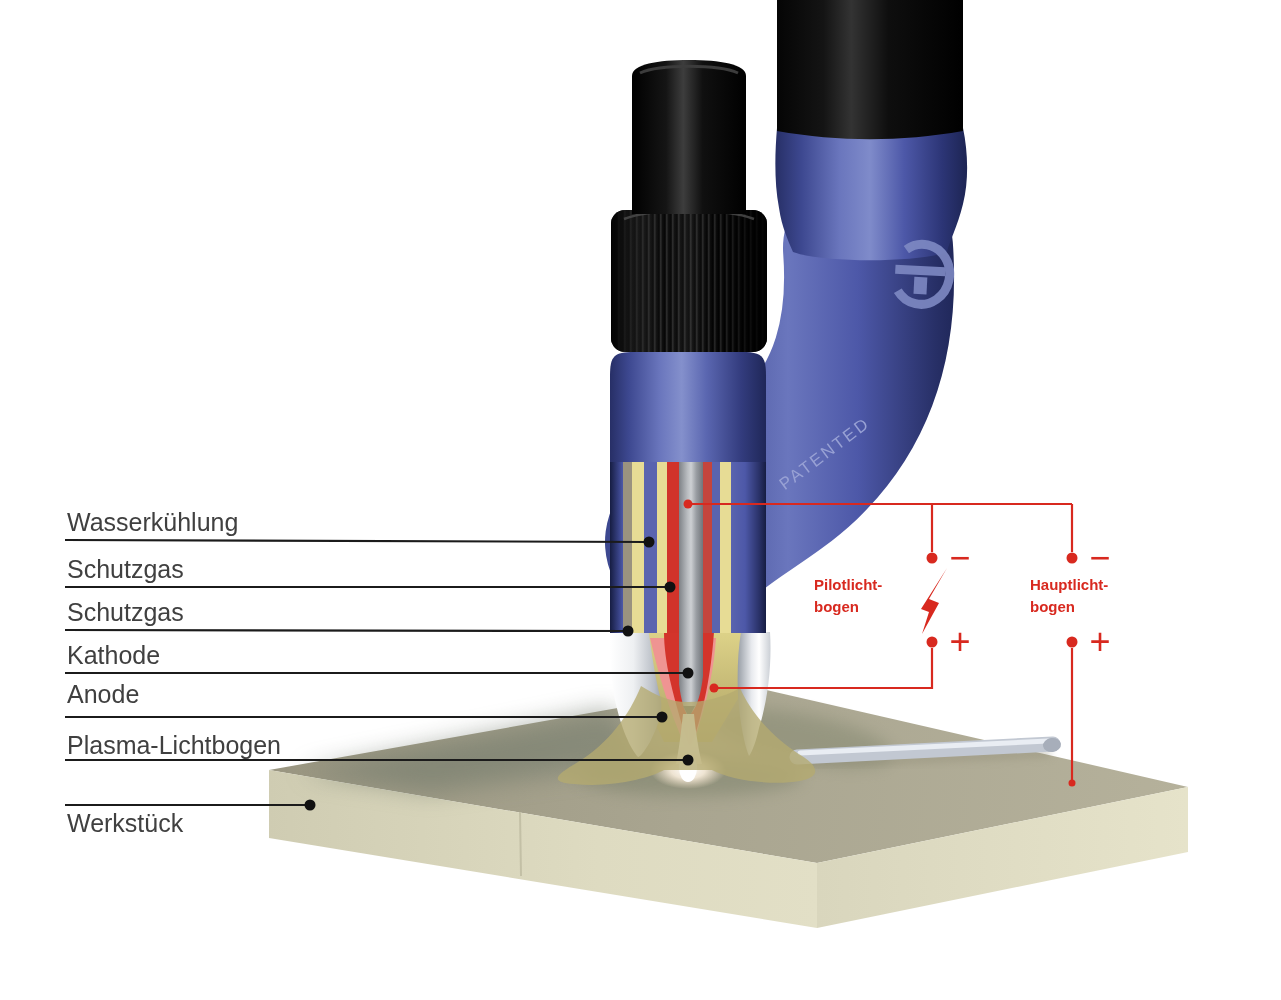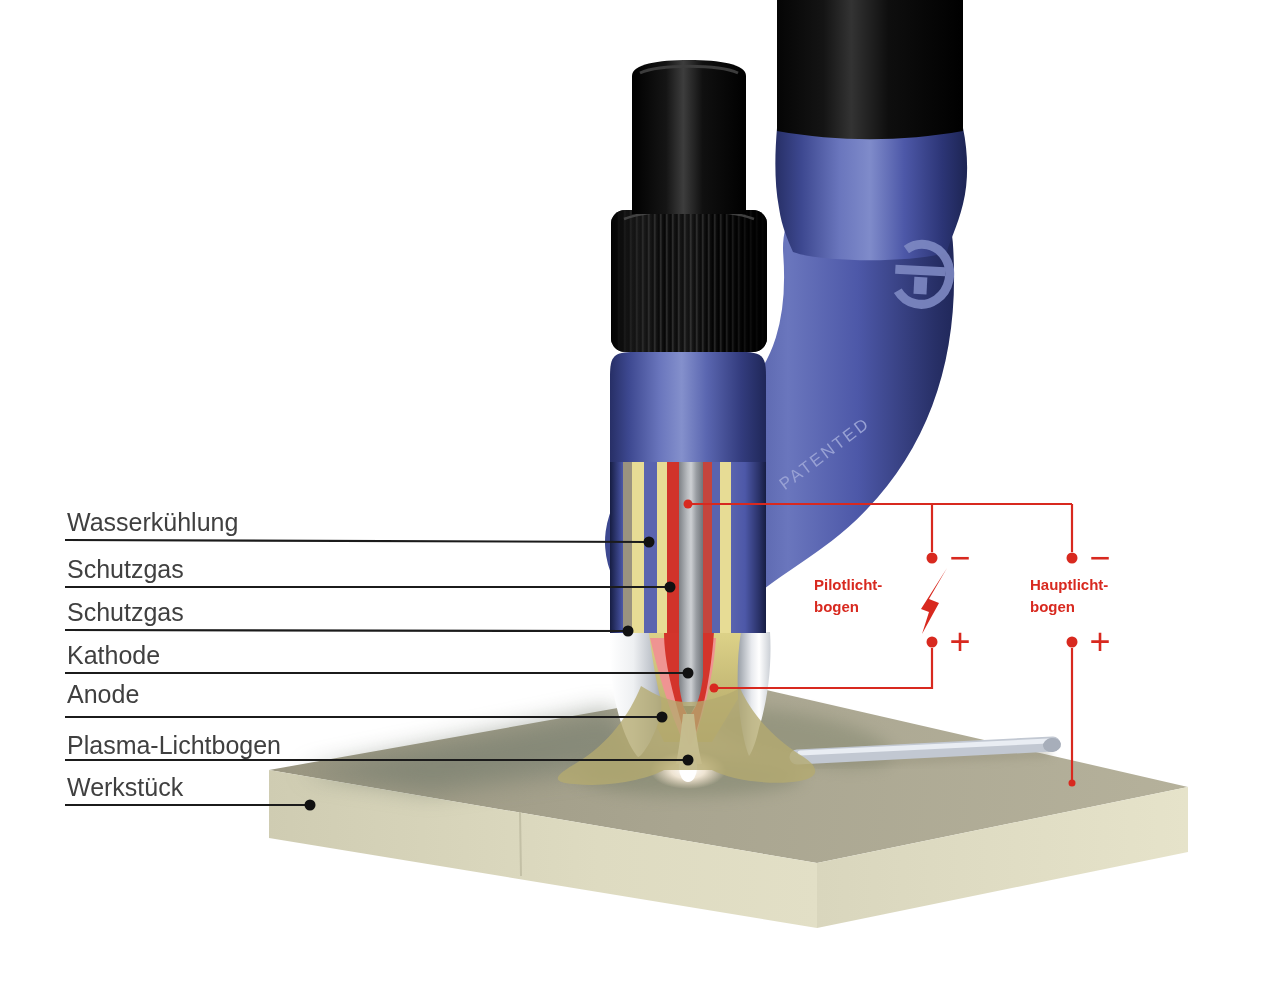--- a/index.html
+++ b/index.html
@@ -243,21 +243,21 @@
     <path d="M947,568 L929,599 L939,603 L922,634 L929,612 L921,609 Z"></path>
   </g>
 </svg>
 
 <div class="callout-label" style="top:511px">Wasserkühlung</div>
 <div class="callout-label" style="top:558px">Schutzgas</div>
 <div class="callout-label" style="top:601px">Schutzgas</div>
 <div class="callout-label" style="top:644px">Kathode</div>
 <div class="callout-label" style="top:683px">Anode</div>
 <div class="callout-label" style="top:734px">Plasma-Lichtbogen</div>
-<div class="callout-label" style="top:776px">Werkstück</div>
+<div class="callout-label" style="top:812px">Werkstück</div>
 
 <div class="arc-label" style="left:814px;top:574px">
   <div>Pilotlicht-</div>
   <div>bogen</div>
 </div>
 <div class="arc-label" style="left:1030px;top:574px">
   <div>Hauptlicht-</div>
   <div>bogen</div>
 </div>
 

